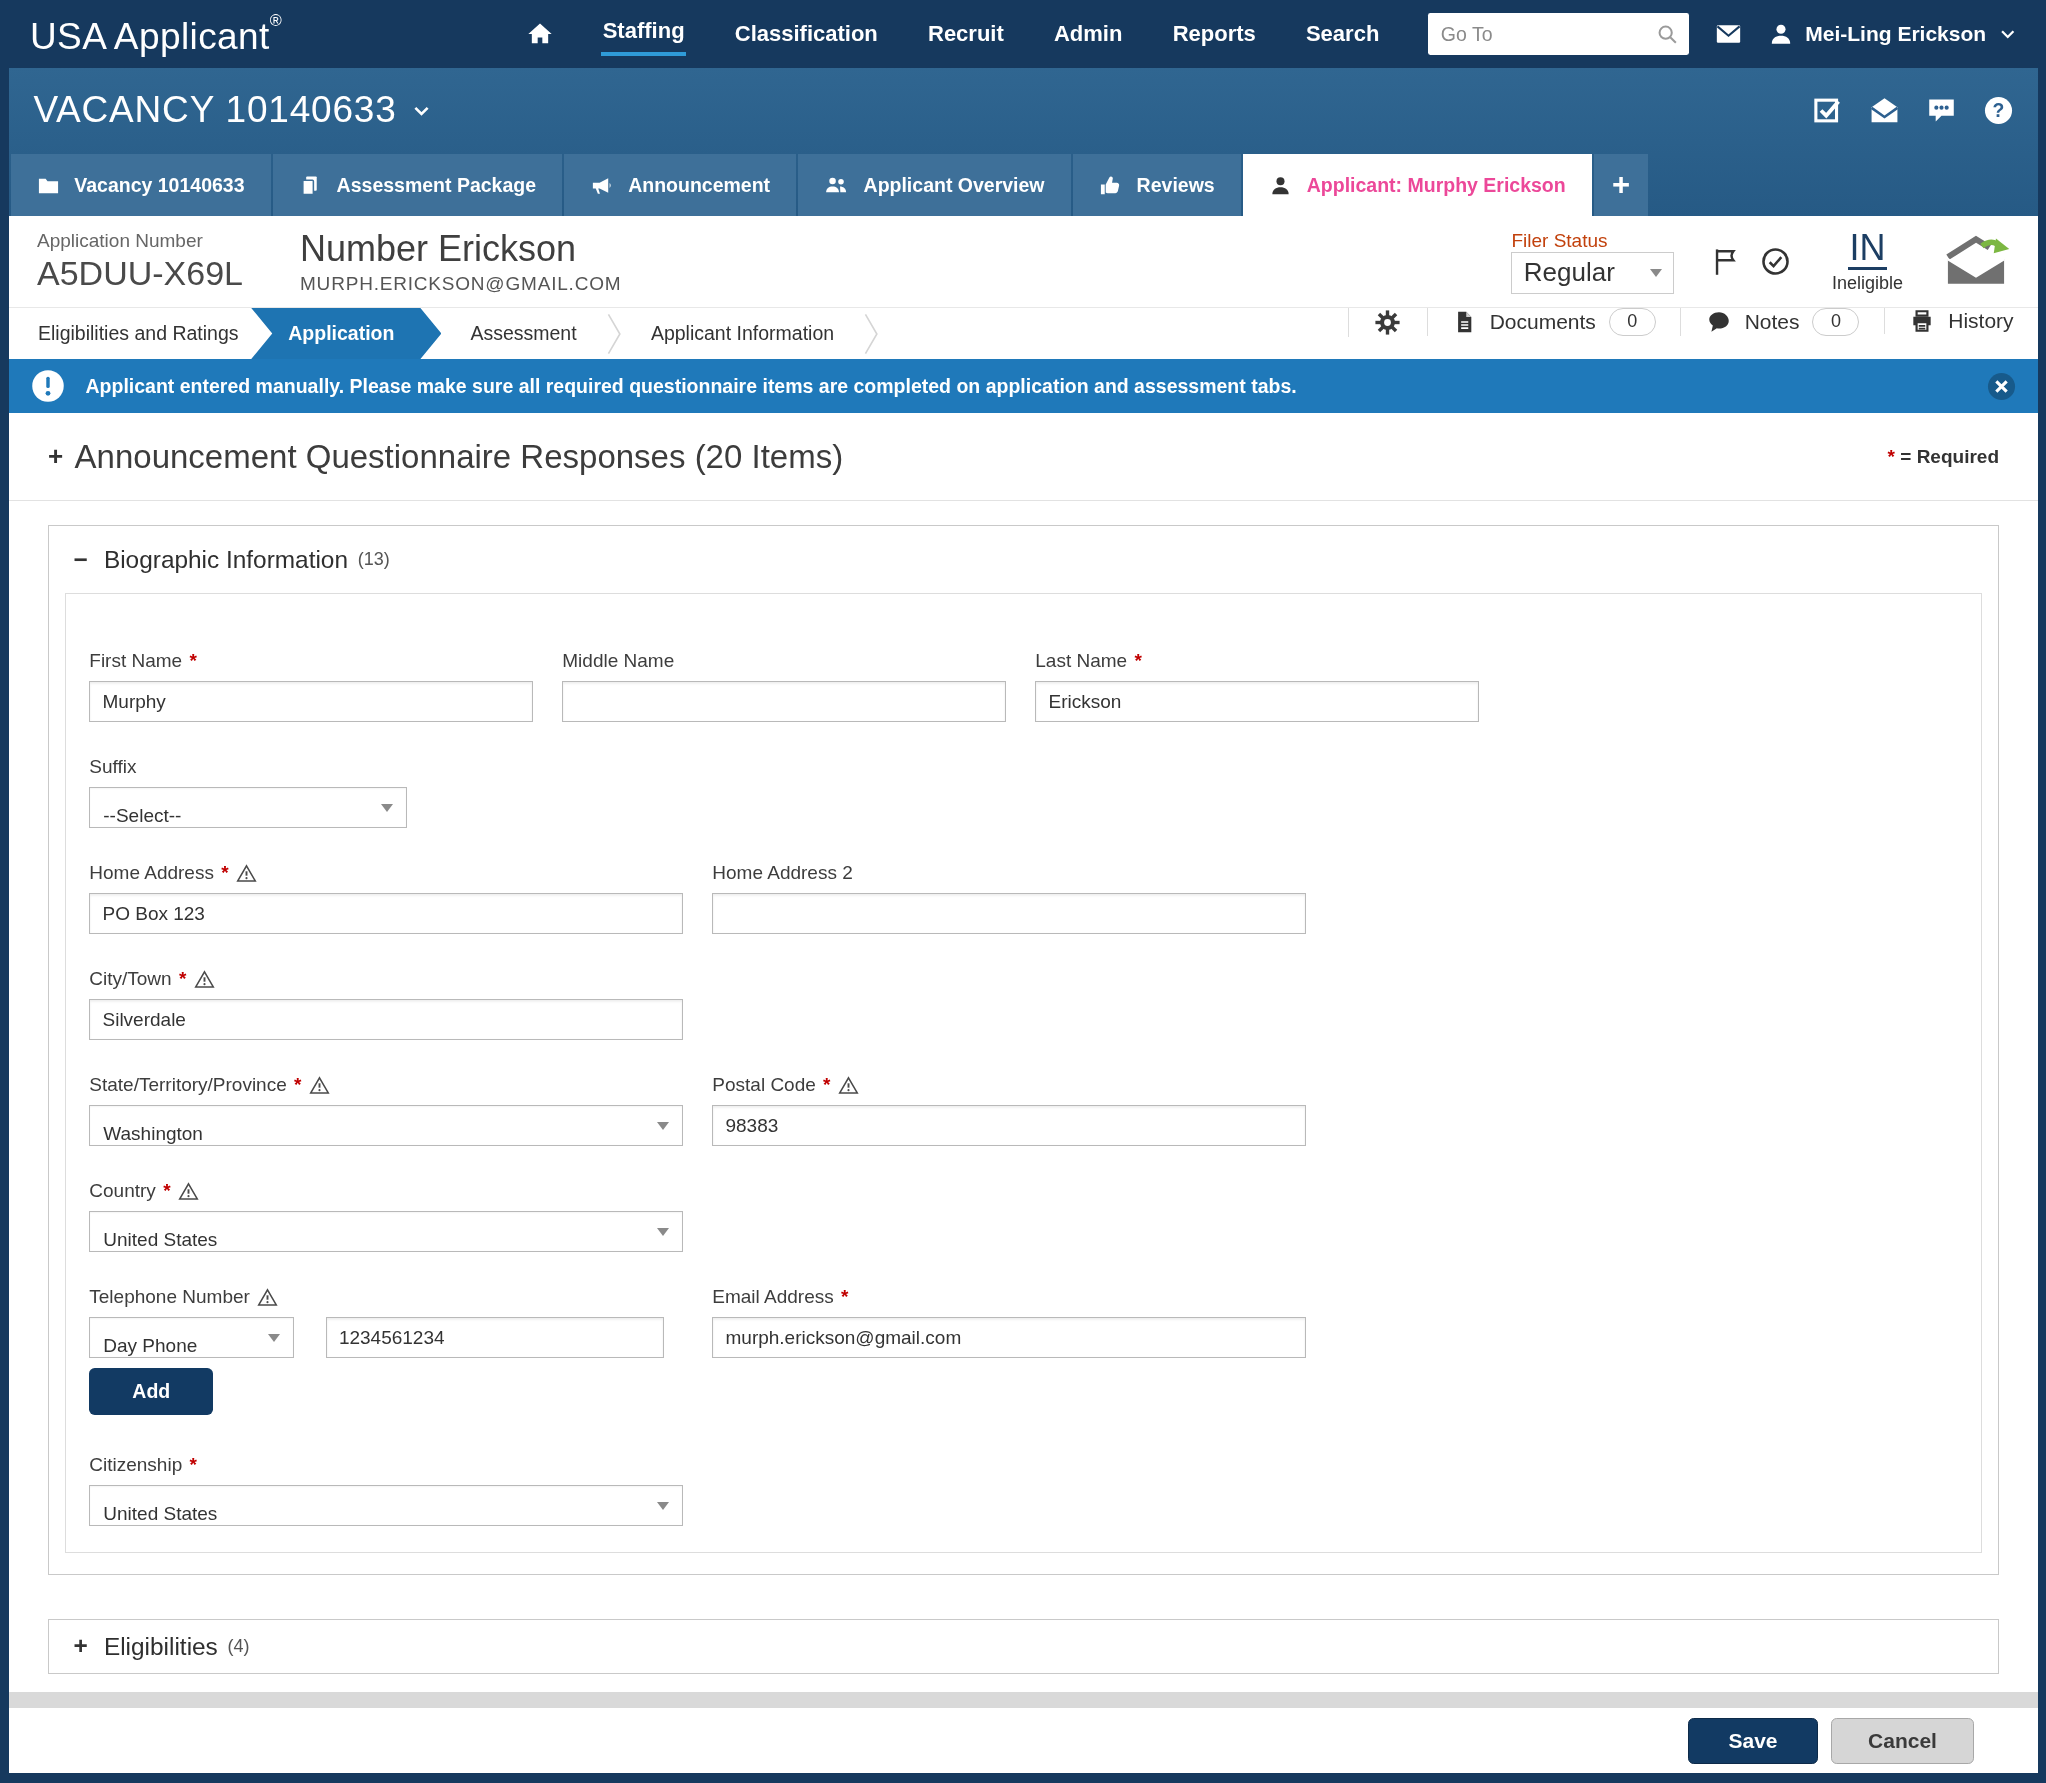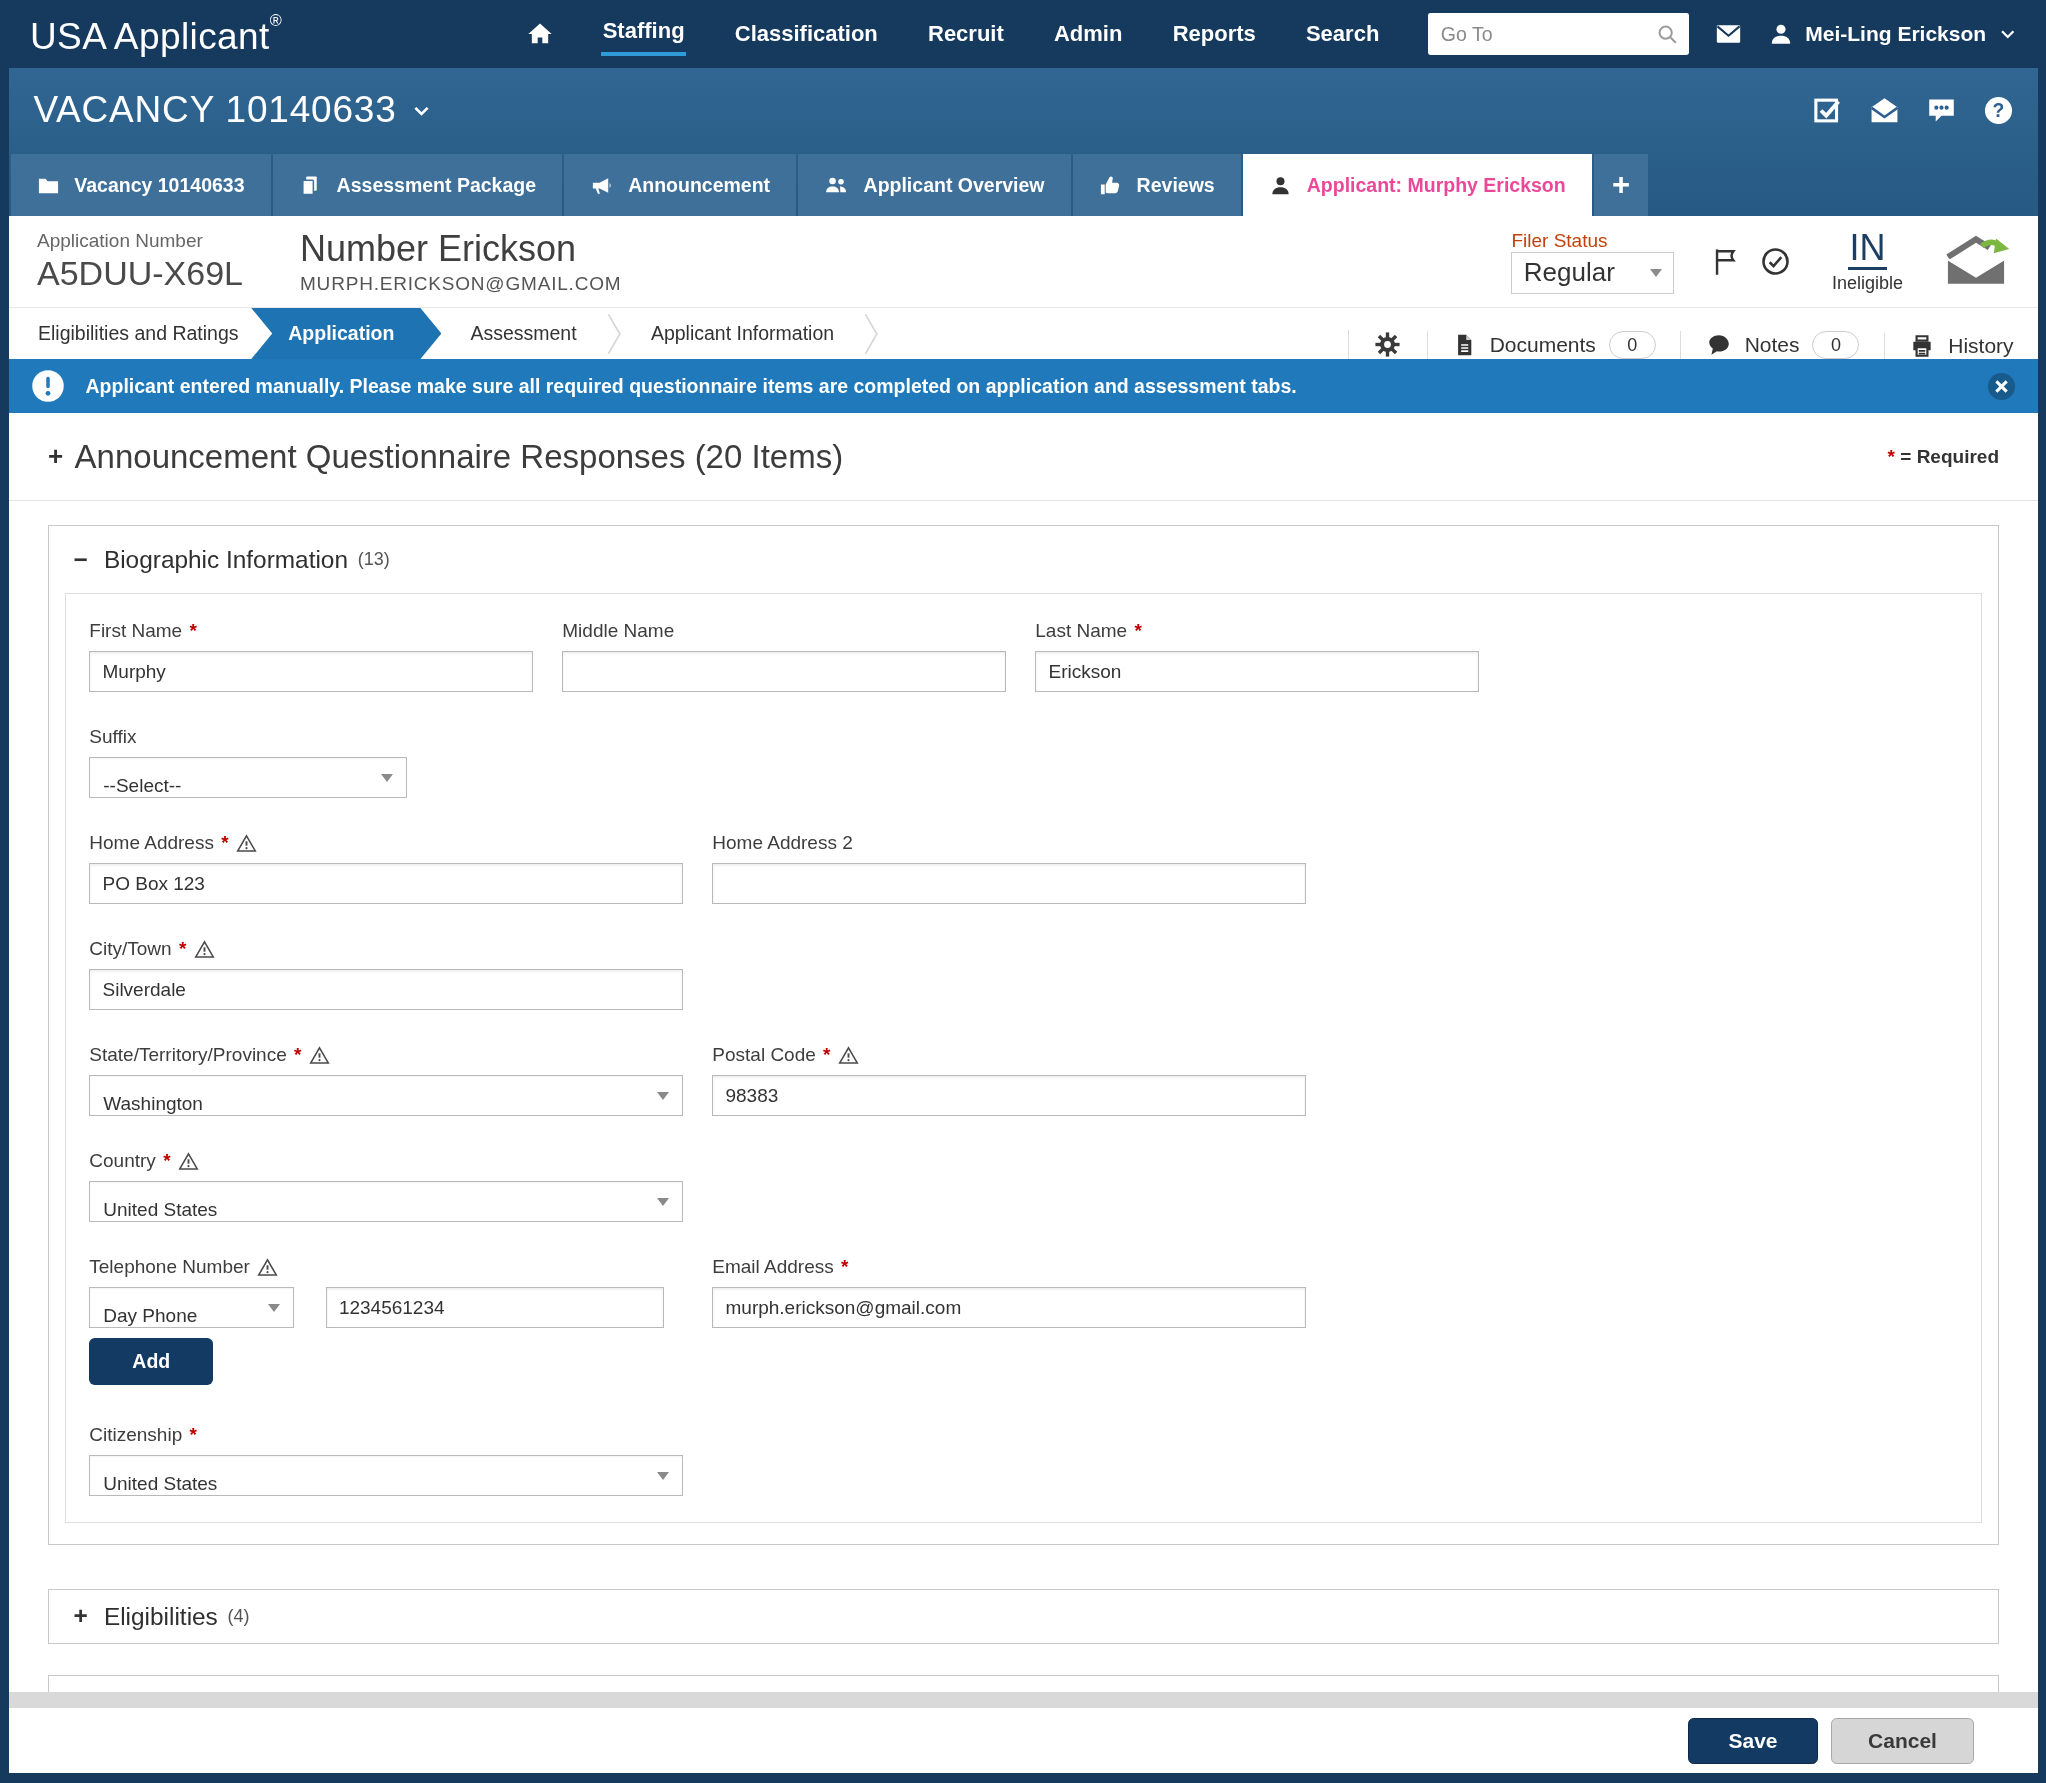--- a/index.html
+++ b/index.html
@@ -71,21 +71,21 @@
   .rating-text{font-size:18px;color:#333;margin-top:3.3px;}
   .send-mail{margin-left:39px;cursor:pointer;}
 
   
   .subnav{height:52px;background:#fff;display:flex;align-items:stretch;flex-shrink:0;border-top:0.8px solid #e8e8e8;}
   .steps{display:flex;align-items:stretch;}
   .step{display:flex;align-items:center;padding:0 29px;font-size:19.5px;color:#333;cursor:pointer;white-space:nowrap;}
   .step.active{background:var(--step-blue);color:#fff;font-weight:bold;padding:0 47px 0 37px;
     clip-path:polygon(0 0,calc(100% - 21px) 0,100% 50%,calc(100% - 21px) 100%,0 100%,21px 50%);margin-left:-16.3px;}
   .chev-sep{display:flex;align-items:center;}
-  .right-tools{margin-left:auto;display:flex;align-items:flex-end;}
+  .right-tools{margin-left:auto;display:flex;align-items:flex-start;}
   .tool{display:flex;align-items:center;gap:13px;padding:0 24.4px;border-left:0.8px solid #ddd;
     font-size:21px;color:#333;cursor:pointer;white-space:nowrap;}
   .badge{min-width:47px;text-align:center;border:1.6px solid #ccc;border-radius:19.5px;
     padding:2.4px 9.8px;font-size:18px;color:#333;}
 
   
   .alert{height:54px;background:var(--alert-blue);display:flex;align-items:center;gap:19.5px;
     padding:0 21px;color:#fff;font-size:19.5px;font-weight:bold;flex-shrink:0;}
   .alert-close{margin-left:auto;cursor:pointer;}
 
@@ -108,21 +108,21 @@
   .frow{display:flex;margin-bottom:34px;}
   .field{display:flex;flex-direction:column;}
   .lbl{font-size:19px;color:#3d3d3d;margin-bottom:9px;display:flex;align-items:center;gap:7.3px;}
   .star{color:var(--red);font-weight:bold;}
   .inp{height:41px;border:0.8px solid var(--input-border);box-shadow:inset 0 1.6px 2.4px rgba(0,0,0,.08);
     font-size:19px;color:#333;padding:0 12.2px;background:#fff;font-family:"Liberation Sans",sans-serif;width:100%;outline:none;}
   .selectbox{height:41px;border:0.8px solid var(--input-border);box-shadow:inset 0 0.8px 1.6px rgba(0,0,0,.05);
     display:flex;align-items:center;padding:0 13px;background:#fff;cursor:pointer;}
   .selectbox .val{font-size:19px;color:#333;flex:1;margin-top:16px;}
   .tri{width:0;height:0;border-left:6.5px solid transparent;border-right:6.5px solid transparent;border-top:8.1px solid #8a8a8a;}
-  .w545{width:444px;} .w730{width:594px;} .w390{width:318px;} .w252{width:205px;} .w415{width:338px;}
+  .w545{width:444px;margin-top:30px;} .w730{width:594px;} .w390{width:318px;} .w252{width:205px;} .w415{width:338px;}
   .gap36{margin-right:29px;} .gap14{margin-right:11.4px;}
   .btn-add{width:124px;height:47px;background:var(--btn-navy);color:#fff;border:none;border-radius:5.7px;
     font-size:19.5px;font-weight:bold;margin-top:9.8px;cursor:pointer;font-family:"Liberation Sans",sans-serif;}
 
   .collapse-row{margin:44px 39px 0;border:0.8px solid var(--box-border);height:55px;display:flex;
     align-items:center;gap:16.3px;padding:0 24.4px;background:#fff;cursor:pointer;}
   .collapse-row.second{margin-top:31px;}
 
   
   .gray-strip{height:16.3px;background:#d9d9d9;flex-shrink:0;}

